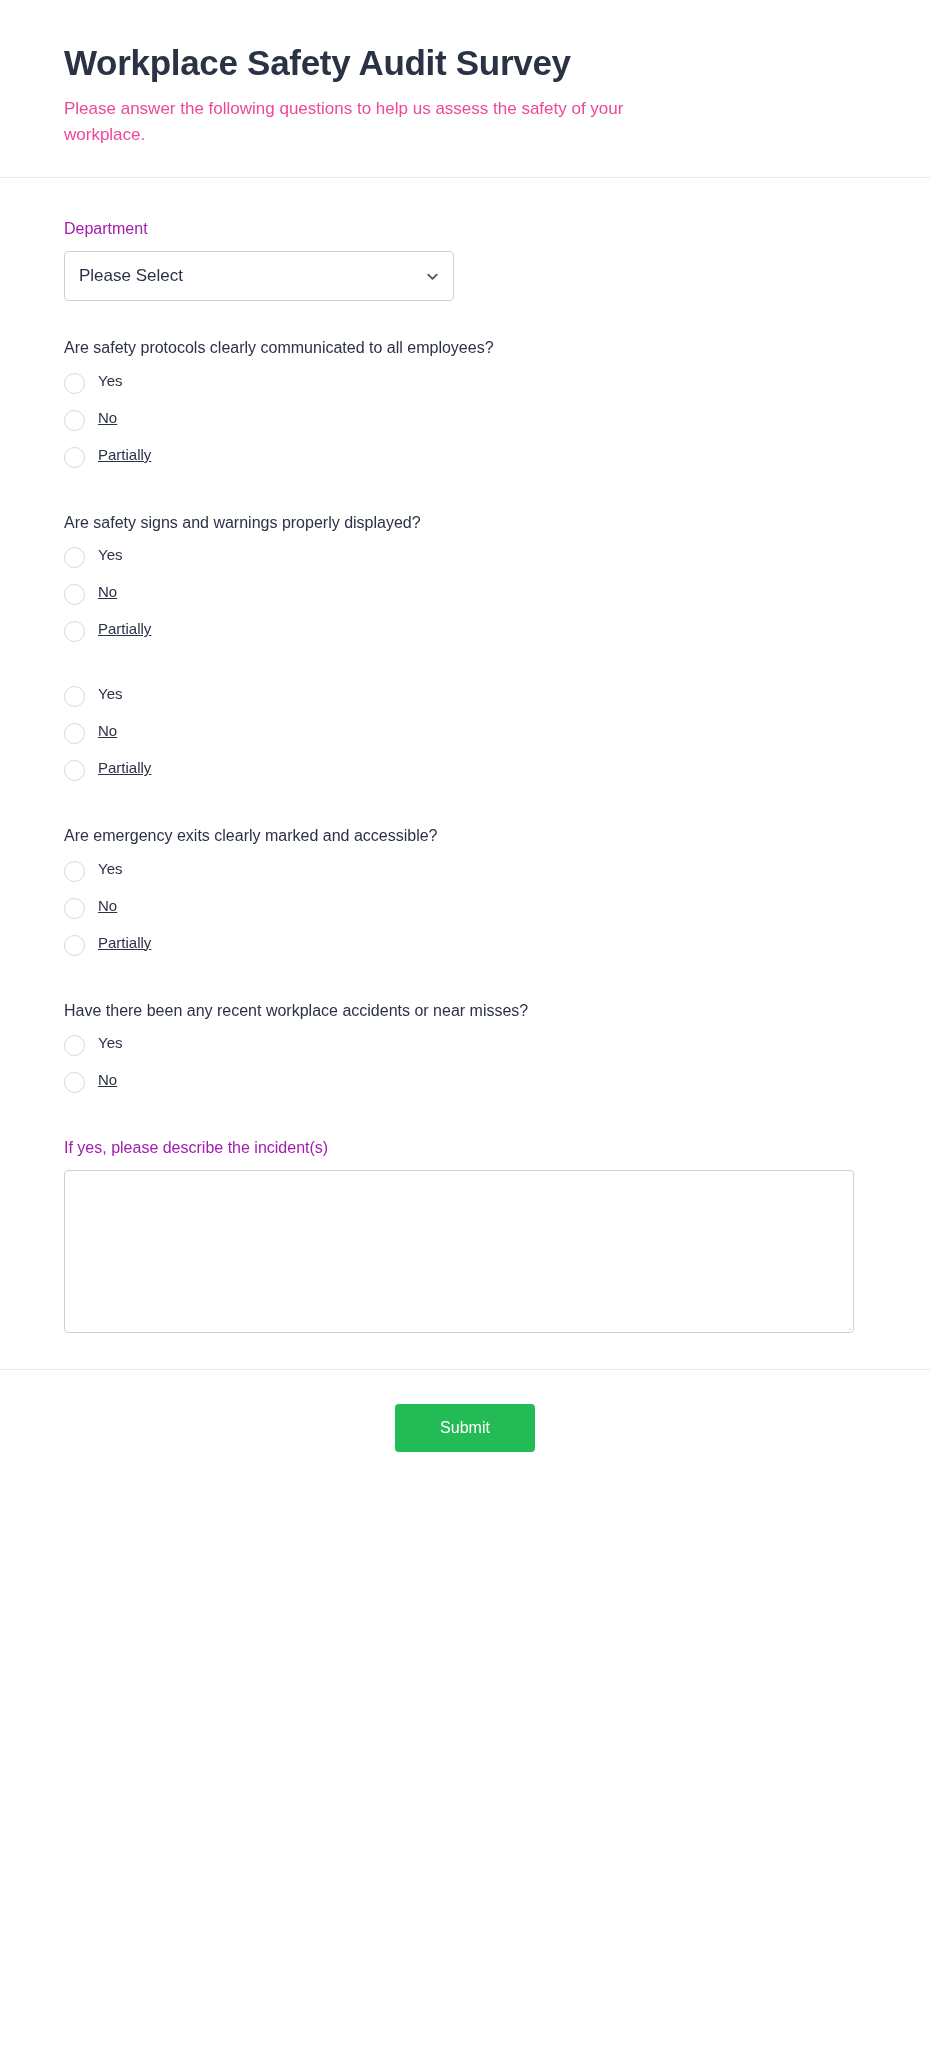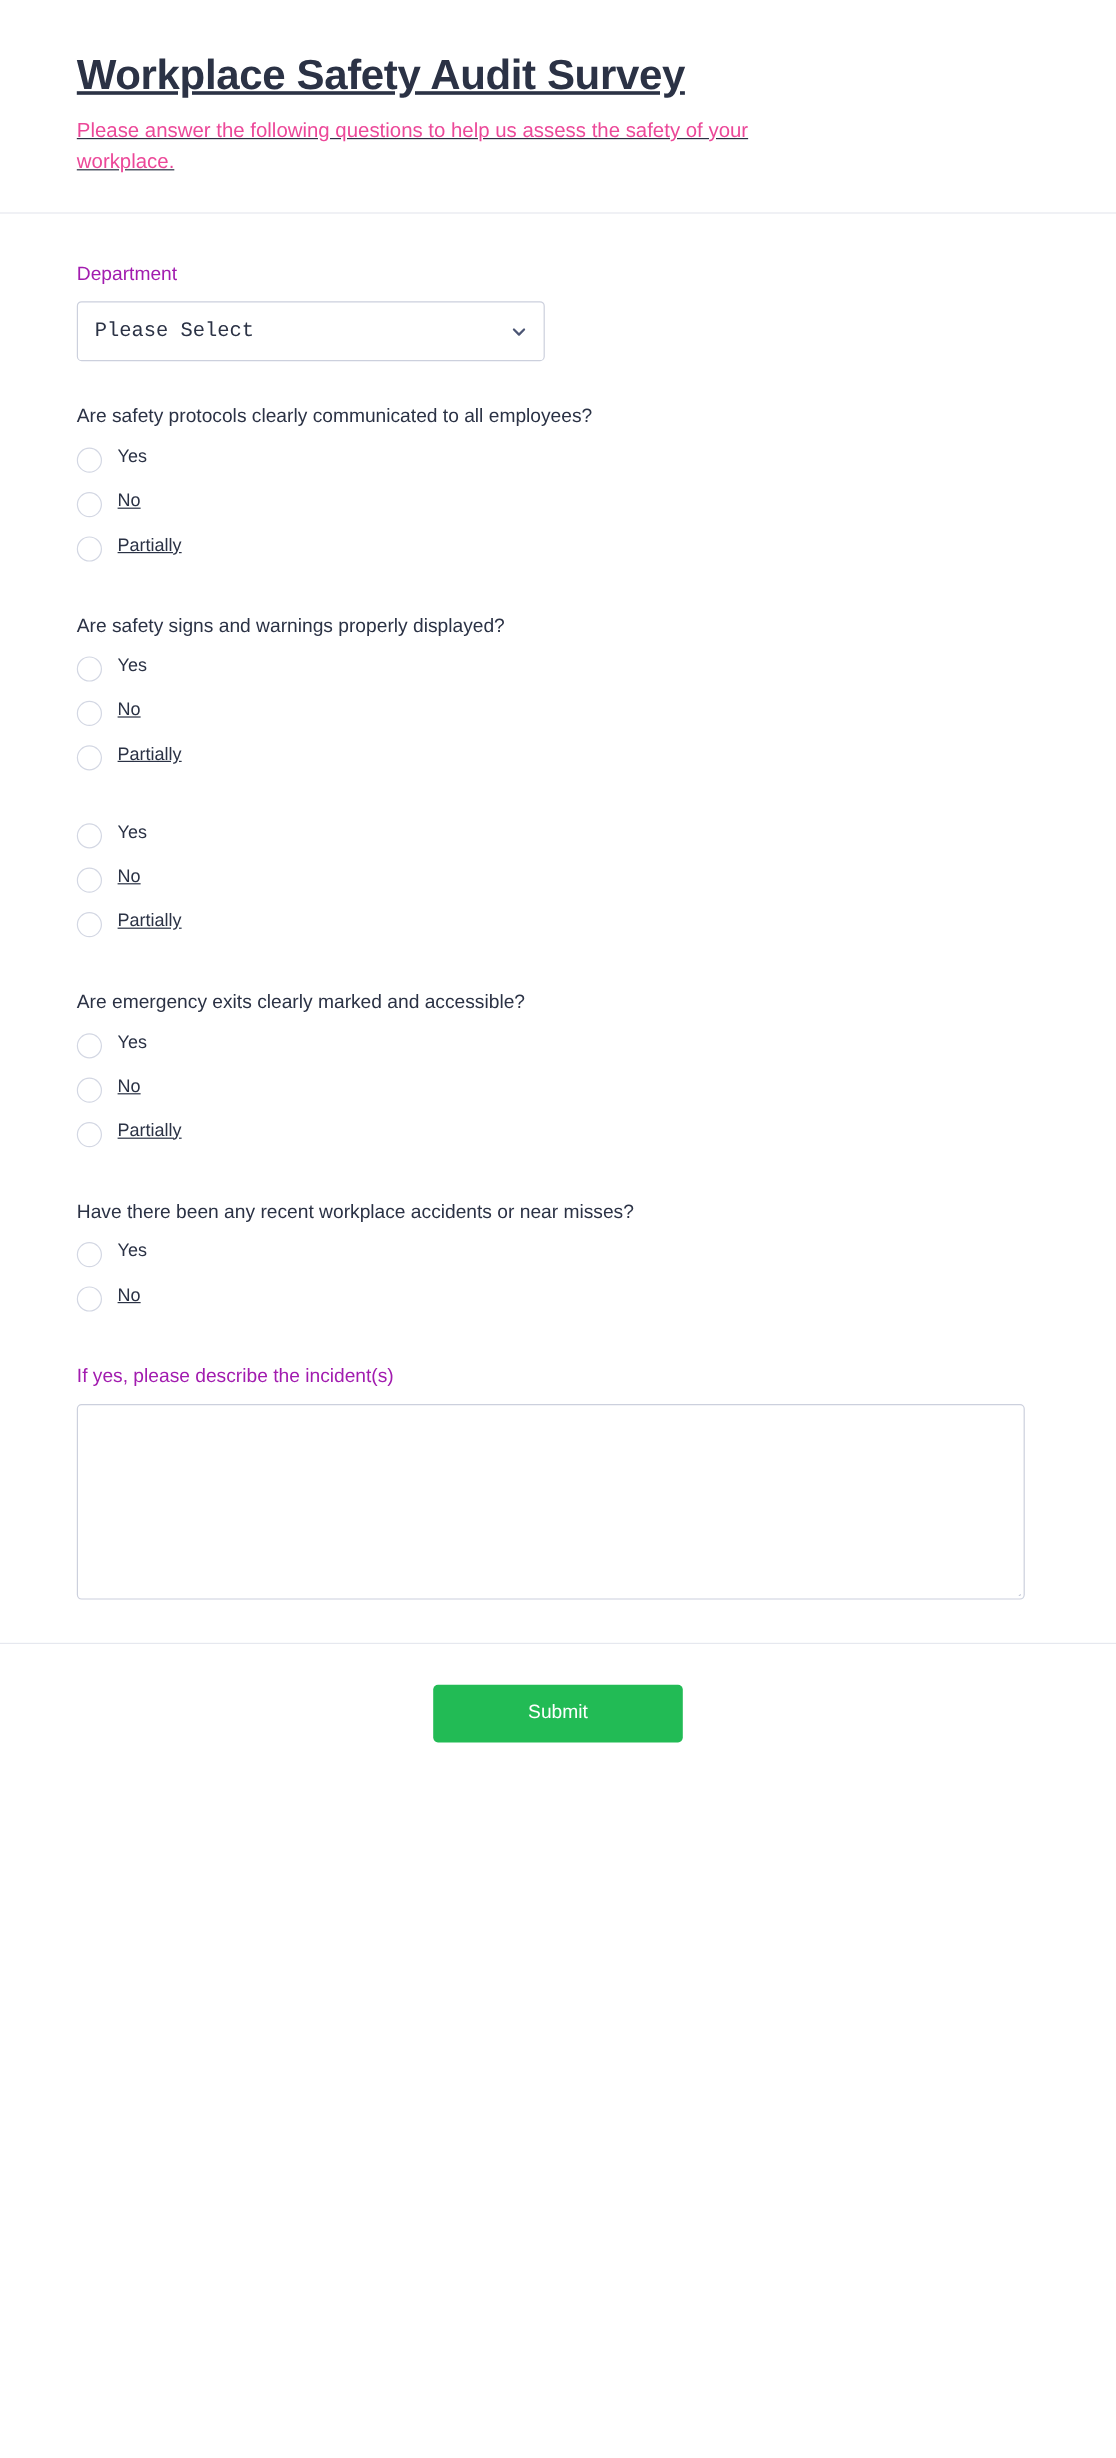--- a/index.html
+++ b/index.html
@@ -19,21 +19,20 @@
     min-height: 2048px;
     background: #ffffff;
     position: relative;
     box-sizing: border-box;
   }
 
   
   .form-header {
     padding: 42px 76px 30px 64px;
     box-sizing: border-box;
-    text-decoration: underline;
   }
   .form-title {
     font-size: 35px;
     font-weight: bold;
     letter-spacing: -0.3px;
     color: #2b3245;
     margin: 0 0 12px 0;
     line-height: 1.2;
   }
   .form-subtitle {
@@ -87,21 +86,21 @@
     height: 50px;
     box-sizing: border-box;
     border: 1px solid #ccd0dd;
     border-radius: 4px;
     background: #ffffff;
     font-size: 17px;
     color: #2b3245;
     padding: 0 36px 0 14px;
     display: flex;
     align-items: center;
-    font-family: Liberation Mono, monospace;
+    font-family: Liberation Sans, sans-serif;
   }
   .select-chevron {
     position: absolute;
     right: 14px;
     top: 0;
     height: 50px;
     display: flex;
     align-items: center;
     pointer-events: none;
   }
@@ -162,21 +161,21 @@
 
   
   .form-footer {
     margin-top: 16px;
     border-top: 1px solid #e6e8ef;
     padding: 34px 0 30px 0;
     display: flex;
     justify-content: center;
   }
   .submit-button {
-    width: 208px;
+    width: 140px;
     height: 48px;
     background: #22bb55;
     color: #ffffff;
     border: 0;
     border-radius: 4px;
     font-size: 16px;
     font-family: "Liberation Sans", sans-serif;
     cursor: pointer;
     display: flex;
     align-items: center;

